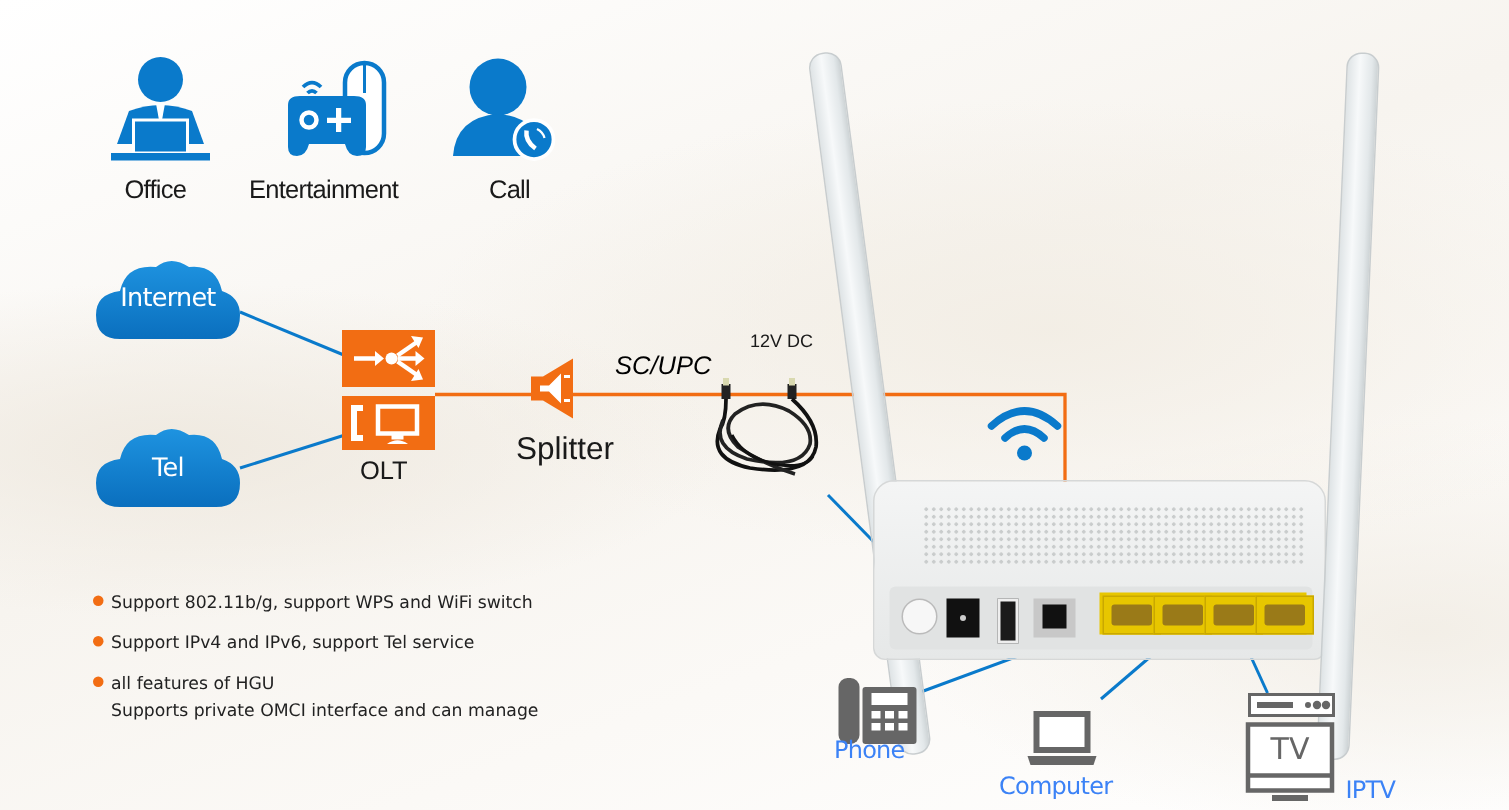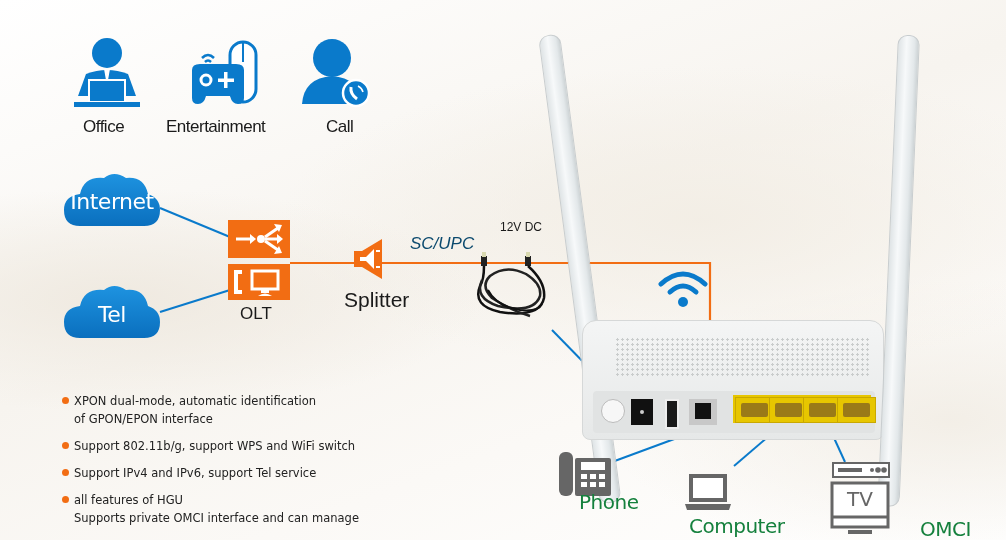--- a/index.html
+++ b/index.html
@@ -9,35 +9,35 @@
   .bg{position:absolute;inset:0;
     background:
       radial-gradient(ellipse 520px 160px at 120px 300px, rgba(238,232,222,0.9), rgba(255,255,255,0) 70%),
       radial-gradient(ellipse 600px 220px at 700px 220px, rgba(242,237,228,0.9), rgba(255,255,255,0) 70%),
       radial-gradient(ellipse 500px 200px at 950px 420px, rgba(240,235,226,0.8), rgba(255,255,255,0) 70%),
       linear-gradient(160deg,#ffffff 0%,#f7f4ef 45%,#fbf9f6 70%,#ffffff 100%);}
   .abs{position:absolute;}
   .label{position:absolute;color:#1a1a1a;font-family:Liberation Sans, sans-serif;white-space:nowrap;}
   .top-label{font-size:17px;letter-spacing:-0.5px;}
   .cloud{position:absolute;}
-  .cloud-text{position:absolute;color:#fff;font-size:22px;font-weight:normal;letter-spacing:-0.5px;text-align:center;width:100%;}
+  .cloud-text{position:absolute;color:#fff;font-size:17px;font-weight:normal;letter-spacing:-0.5px;text-align:center;width:100%;}
   .olt-box{position:absolute;background:#f26d13;}
   .bullets{position:absolute;left:62px;top:392px;font-size:11.5px;color:#222;line-height:18px;}
   .bullet{position:relative;padding-left:12px;margin-bottom:9px;}
   .bullet .dot{position:absolute;left:0;top:5px;width:7px;height:7px;border-radius:50%;background:#f26d13;}
   .router-body{position:absolute;left:582px;top:320px;width:300px;height:118px;
     background:linear-gradient(#f4f5f5,#e6e8e8);border-radius:14px 14px 8px 8px;border:1px solid #d6d8d8;}
   .vent{position:absolute;left:32px;top:16px;width:255px;height:40px;
     background-image:radial-gradient(circle,#c9cccc 1px,transparent 1.3px);background-size:5px 5px;}
   .back-panel{position:absolute;left:10px;top:70px;width:282px;height:42px;background:#e1e3e3;border-radius:4px;}
   .lan{position:absolute;top:80px;width:37px;height:24px;background:#e7c600;border:1px solid #c9a800;}
   .lan::after{content:"";position:absolute;left:5px;top:5px;width:27px;height:14px;background:#9a7a18;border-radius:2px;}
   .antenna{position:absolute;width:20px;border-radius:10px;
     background:linear-gradient(90deg,#dfe4e6,#f7f9fa 40%,#e3e8ea 80%,#cdd3d5);border:1px solid #c8cdcf;}
-  .device-label{position:absolute;font-size:20px;color:#15803d;letter-spacing:-0.5px;margin-left:23px;}
+  .device-label{position:absolute;font-size:16px;color:#3b82f6;letter-spacing:-0.5px;}
 </style>
 </head>
 <body>
 
 <div class="bg"></div>
 
 <svg class="abs" style="left:0;top:0" width="1006" height="540">
   <line x1="160" y1="208" x2="230" y2="237" stroke="#0a7acb" stroke-width="2"></line>
   <line x1="160" y1="312" x2="230" y2="290" stroke="#0a7acb" stroke-width="2"></line>
   <polyline points="290,263 710,263 710,404" fill="none" stroke="#f26d13" stroke-width="2.2"></polyline>
@@ -131,41 +131,36 @@
 
 <div class="abs" style="left:352px;top:237px;">
   <svg width="36" height="44" viewBox="0 0 36 44">
     <path d="M2 14 L10 14 L30 2 L30 42 L10 30 L2 30 Z" fill="#f26d13"></path>
     <path d="M8 20 L14 20 L22 12 L22 32 L14 24 L8 24 Z" fill="#fff"></path>
     <line x1="24" y1="14" x2="28" y2="14" stroke="#fff" stroke-width="2"></line>
     <line x1="24" y1="30" x2="28" y2="30" stroke="#fff" stroke-width="2"></line>
   </svg>
 </div>
 <div class="label" style="left:344px;top:288px;font-size:21px;">Splitter</div>
-<div class="label" style="left:410px;top:234px;font-size:17px;color:#0c4a6e;font-style:italic;">SC/UPC</div>
+<div class="label" style="left:410px;top:234px;font-size:17px;color:#000000;font-style:italic;">SC/UPC</div>
 <div class="label" style="left:500px;top:220px;font-size:12px;">12V DC</div>
 
 <div class="abs" style="left:470px;top:250px;">
   <svg width="80" height="80" viewBox="0 0 80 80">
     <rect x="11" y="6" width="6" height="10" fill="#222"></rect>
     <rect x="12" y="2" width="4" height="5" fill="#d9d9b0"></rect>
     <rect x="55" y="6" width="6" height="10" fill="#222"></rect>
     <rect x="56" y="2" width="4" height="5" fill="#d9d9b0"></rect>
     <path d="M14 16 Q14 30 10 36 Q2 56 30 62 Q70 68 74 48 Q76 32 58 16" stroke="#111" stroke-width="2.5" fill="none"></path>
     <path d="M12 30 Q4 48 28 56 Q64 64 70 46 Q72 34 56 24 Q36 14 20 26 Q10 36 22 48 Q40 60 60 66" stroke="#222" stroke-width="2.5" fill="none"></path>
     <path d="M18 40 Q26 56 50 60 Q68 62 72 54" stroke="#111" stroke-width="2" fill="none"></path>
   </svg>
 </div>
 
 <div class="bullets">
-  <div class="bullet">
-    <span class="dot"></span>
-    <div>XPON dual-mode, automatic identification</div>
-    <div>of GPON/EPON interface</div>
-  </div>
   <div class="bullet">
     <span class="dot"></span>
     <div>Support 802.11b/g, support WPS and WiFi switch</div>
   </div>
   <div class="bullet">
     <span class="dot"></span>
     <div>Support IPv4 and IPv6, support Tel service</div>
   </div>
   <div class="bullet">
     <span class="dot"></span>
@@ -239,13 +234,13 @@
   </svg>
 </div>
 <div class="abs" style="left:830px;top:481px;width:60px;height:59px;">
   <svg width="60" height="59" viewBox="0 0 60 59">
     <rect x="2" y="2" width="56" height="44" fill="#fff" stroke="#666" stroke-width="3"></rect>
     <line x1="2" y1="36" x2="58" y2="36" stroke="#666" stroke-width="3"></line>
     <rect x="18" y="49" width="24" height="4" fill="#666"></rect>
   </svg>
   <div style="position:absolute;left:0;top:6px;width:60px;text-align:center;font-size:20px;color:#666;">TV</div>
 </div>
-<div class="device-label" style="left:897px;top:517px;">OMCI</div>
+<div class="device-label" style="left:897px;top:517px;">IPTV</div>
 
 </body></html>

